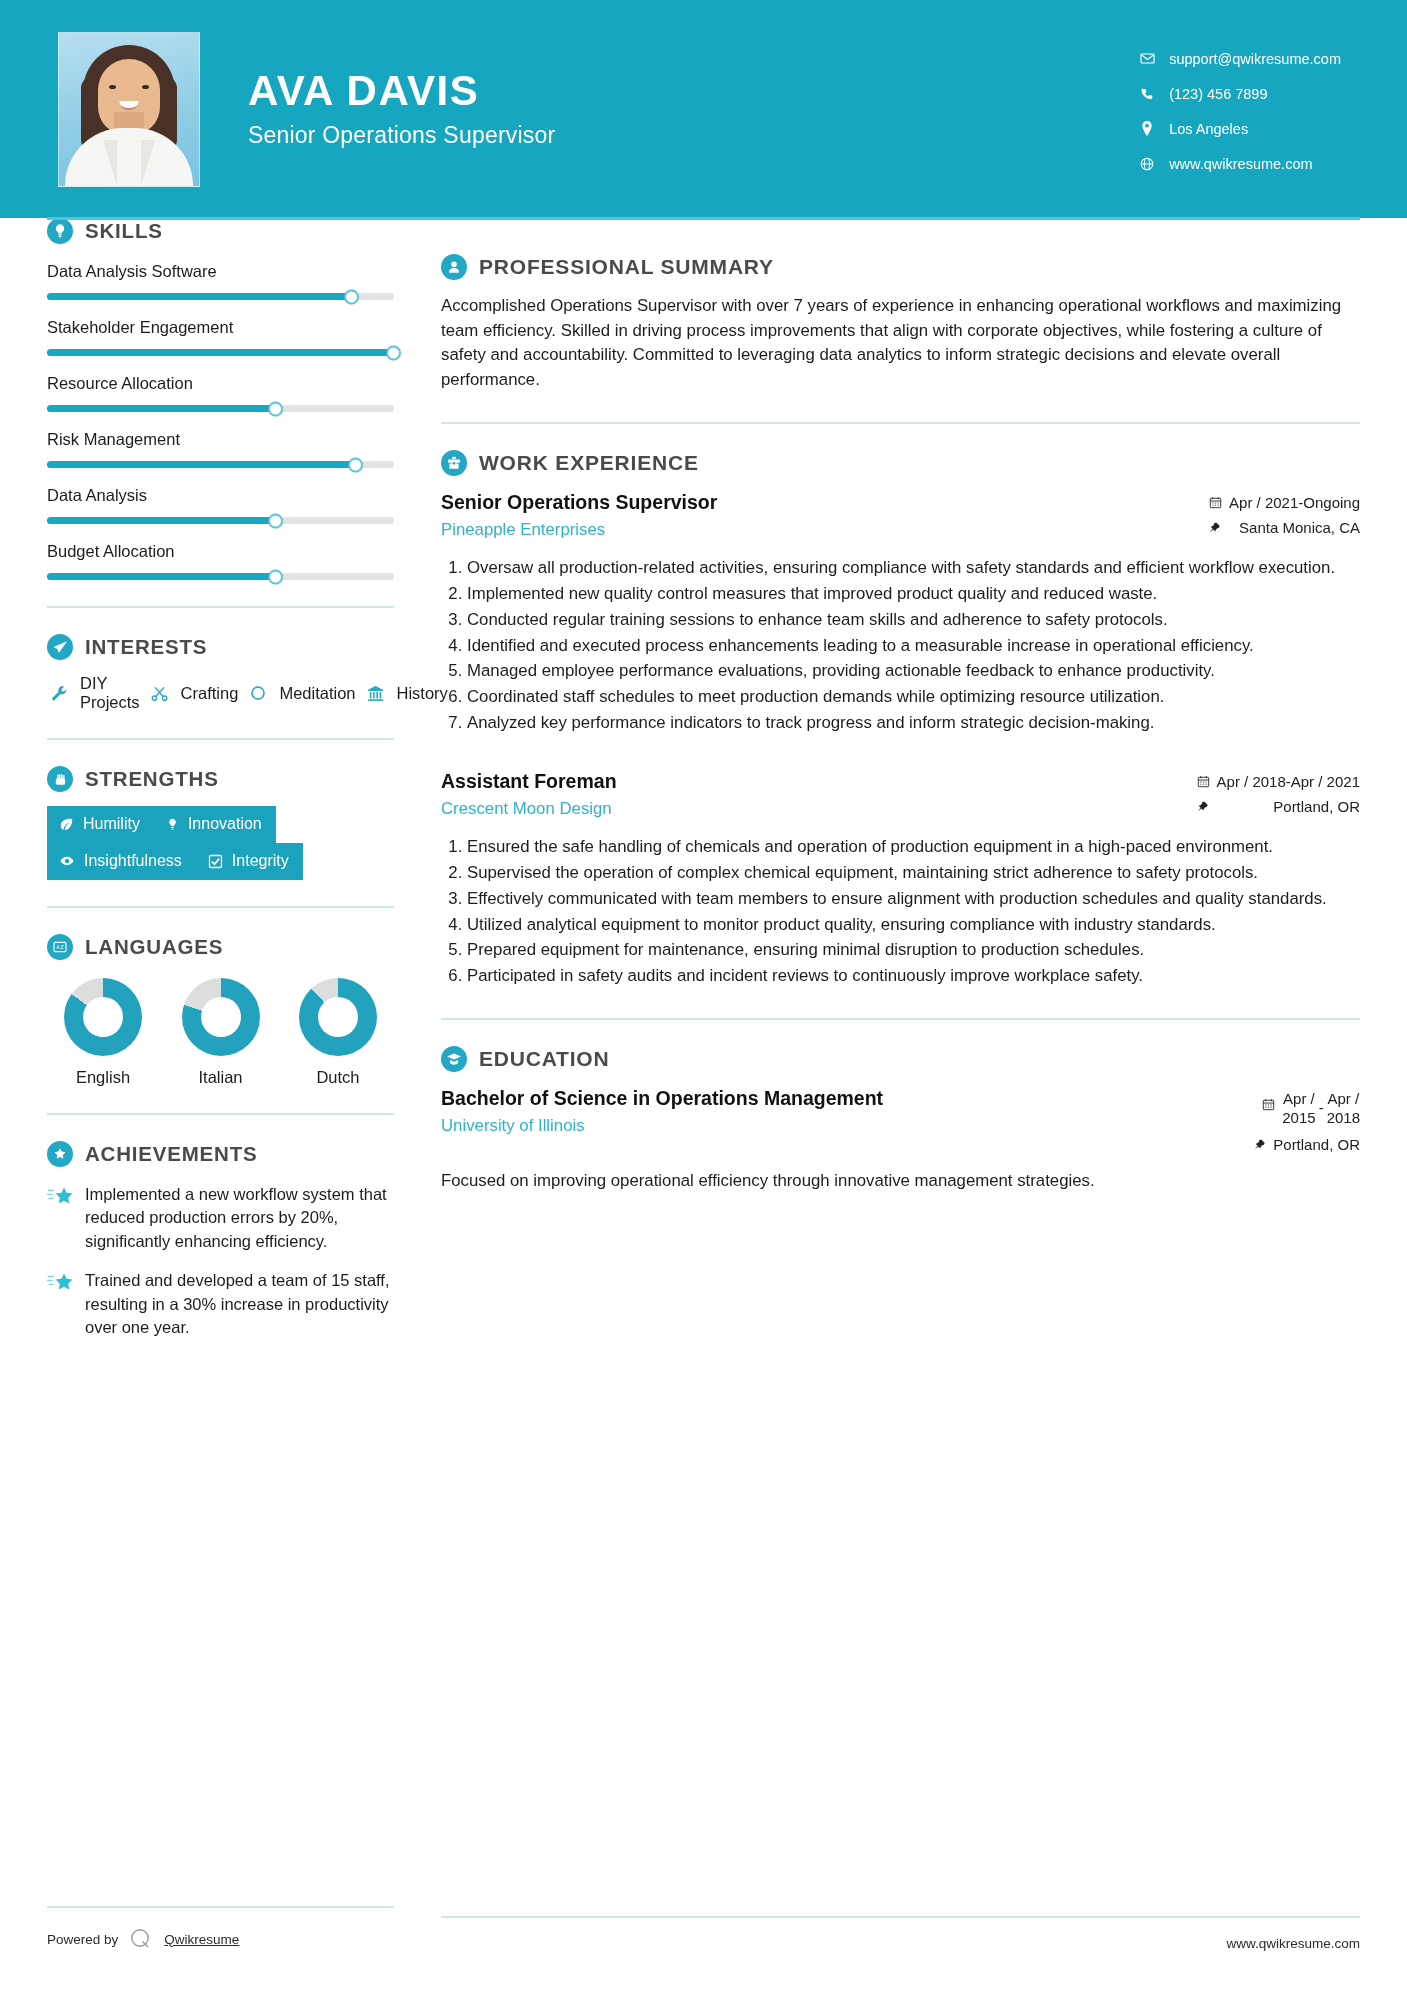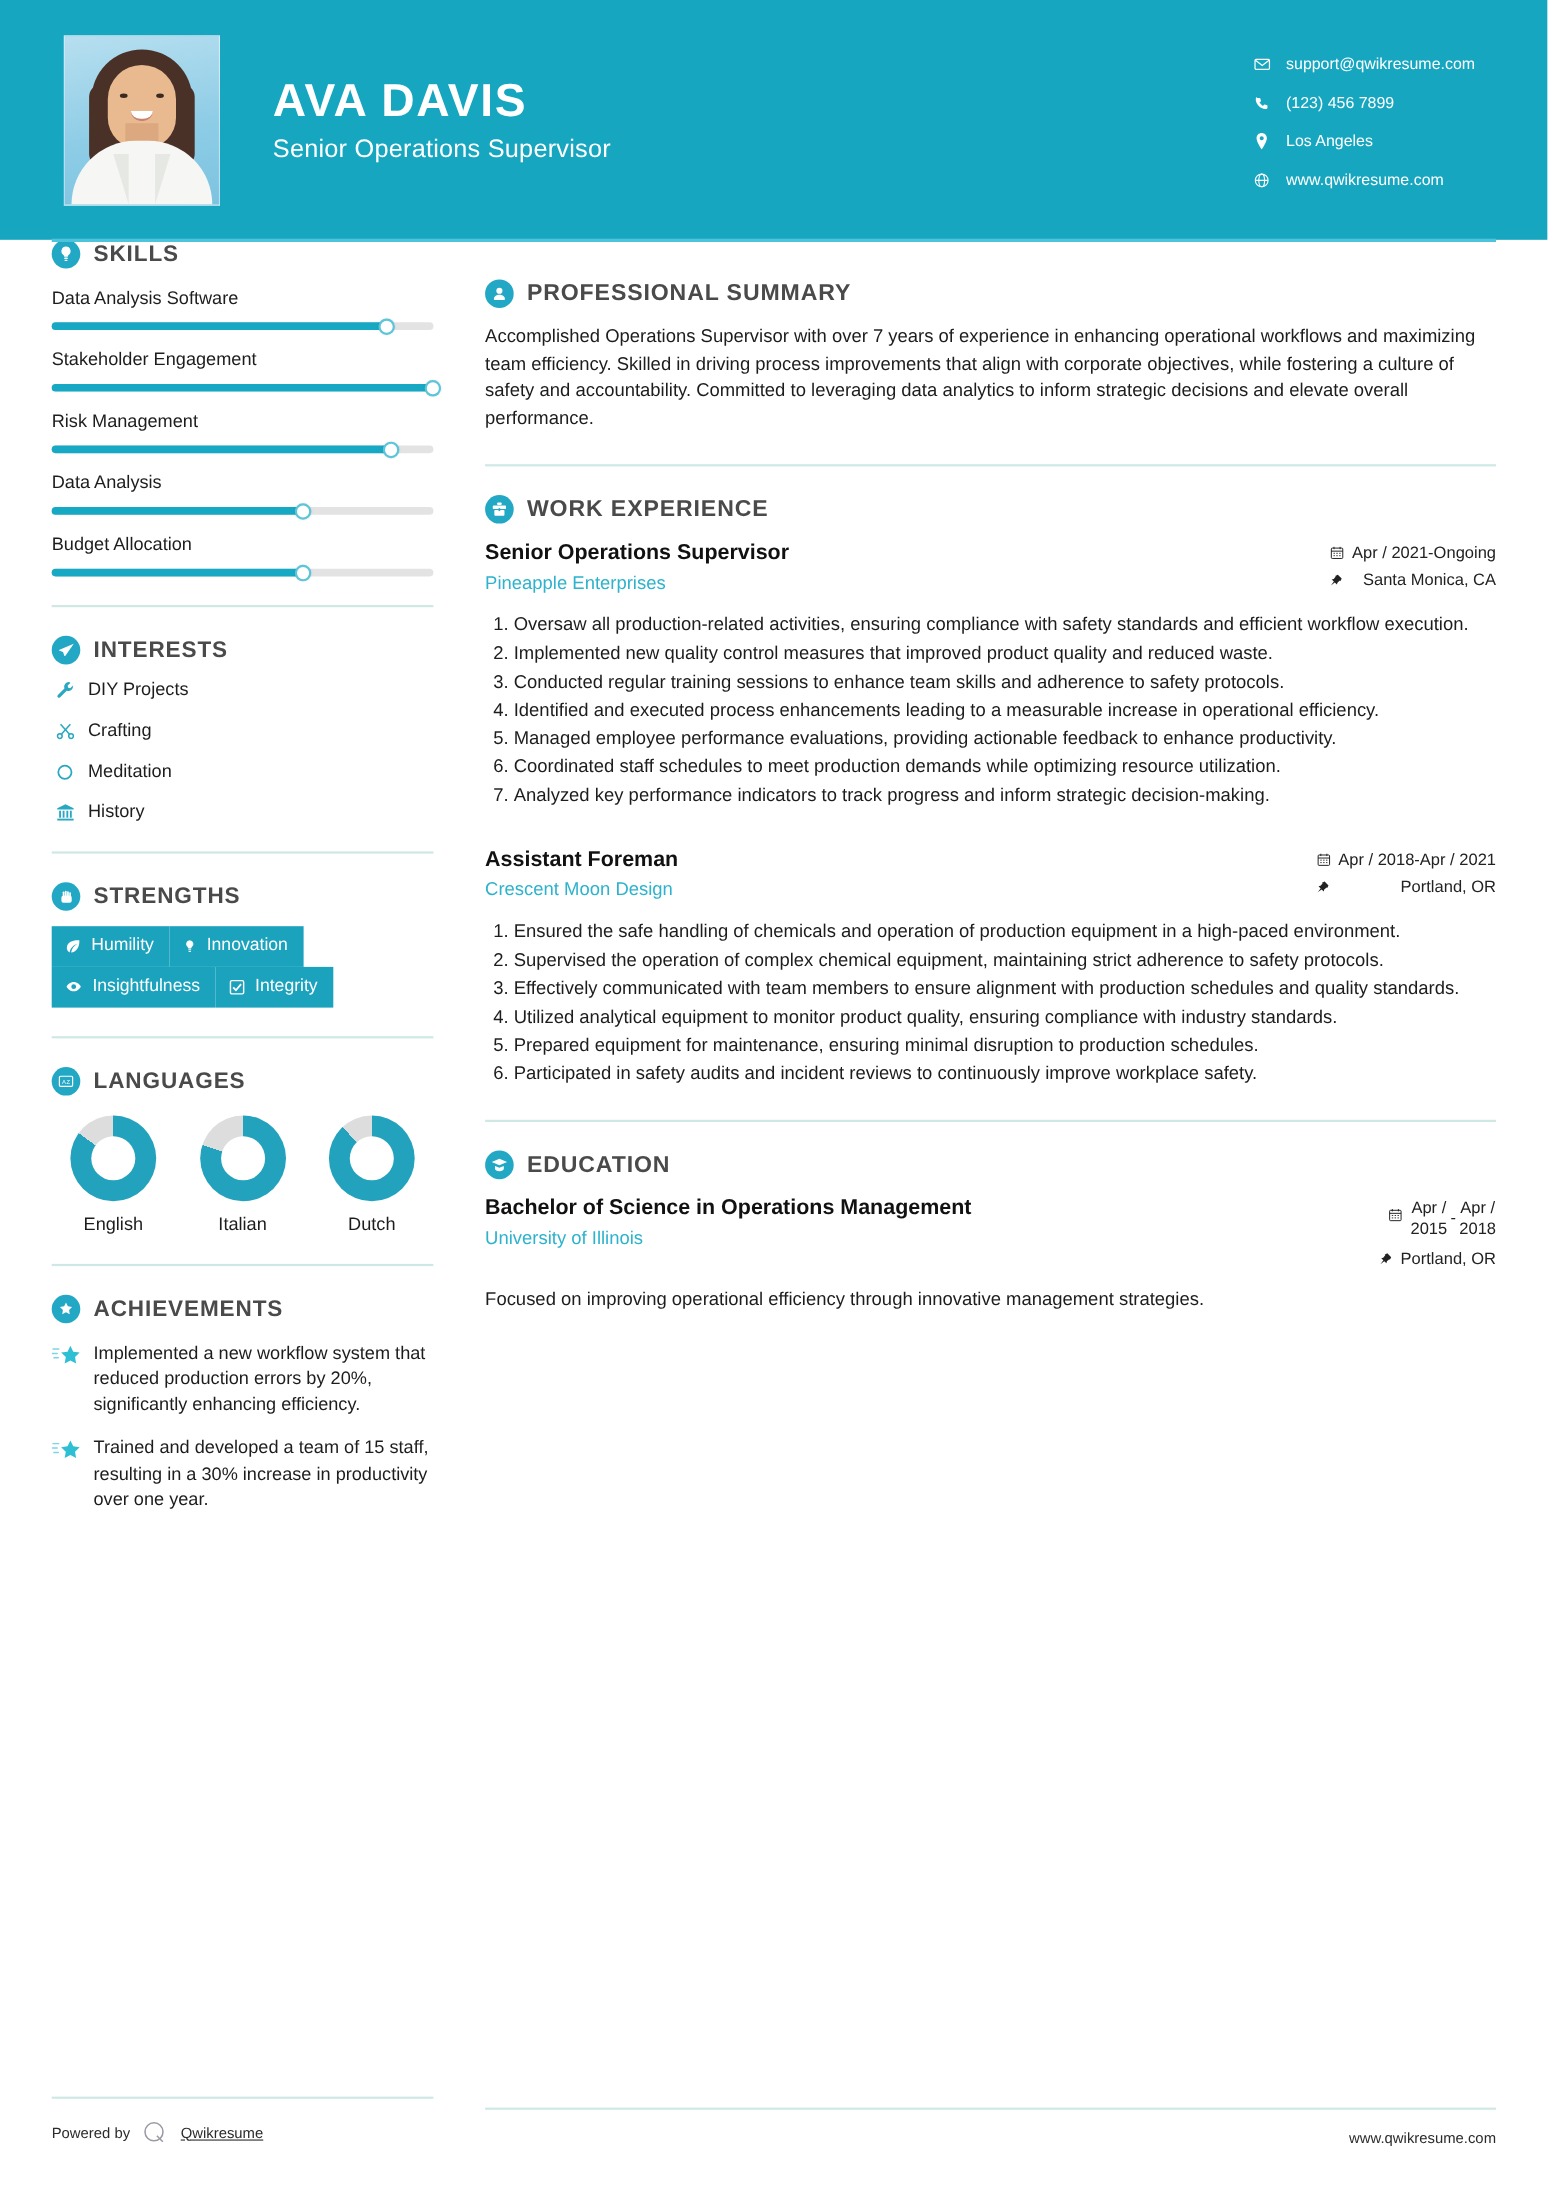--- a/index.html
+++ b/index.html
@@ -205,21 +205,21 @@
     transform: translateY(-50%);
     border-radius: 50%;
     background: #ffffff;
     border: 2px solid #5cc5da;
     box-shadow: 0 0 2px rgba(0,0,0,.12);
   }
 
   
   .interest-grid {
     display: grid;
-    grid-template-columns: 1fr;
+    grid-template-columns: 1fr 1fr 1fr 1fr;
     row-gap: 18px;
     column-gap: 8px;
     margin-top: 6px;
   }
   .interest-item {
     display: flex;
     align-items: center;
     font-size: 16.5px;
     color: #1d1d1d;
   }
@@ -490,20 +490,27 @@
           <div class="bar-track">
             <div class="bar-fill" style="width:88%"></div>
               <div class="bar-knob" style="left:88%"></div>
           </div>
         </div>
         <div class="skill-item">
           <div class="skill-name">Stakeholder Engagement</div>
           <div class="bar-track">
             <div class="bar-fill" style="width:100%"></div>
               <div class="bar-knob" style="left:100%"></div>
+          </div>
+        </div>
+        <div class="skill-item">
+          <div class="skill-name">Resource Allocation</div>
+          <div class="bar-track">
+            <div class="bar-fill" style="width:66%"></div>
+              <div class="bar-knob" style="left:66%"></div>
           </div>
         </div>
         <div class="skill-item">
           <div class="skill-name">Risk Management</div>
           <div class="bar-track">
             <div class="bar-fill" style="width:89%"></div>
               <div class="bar-knob" style="left:89%"></div>
           </div>
         </div>
         <div class="skill-item">

